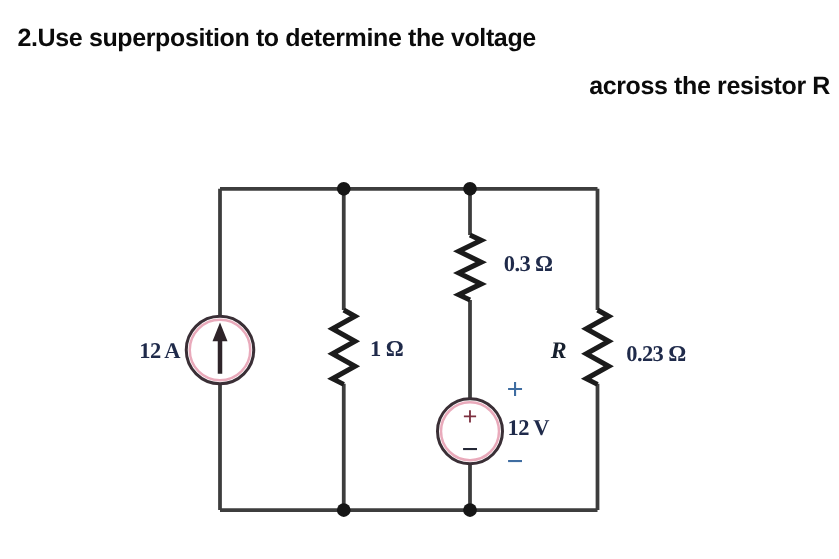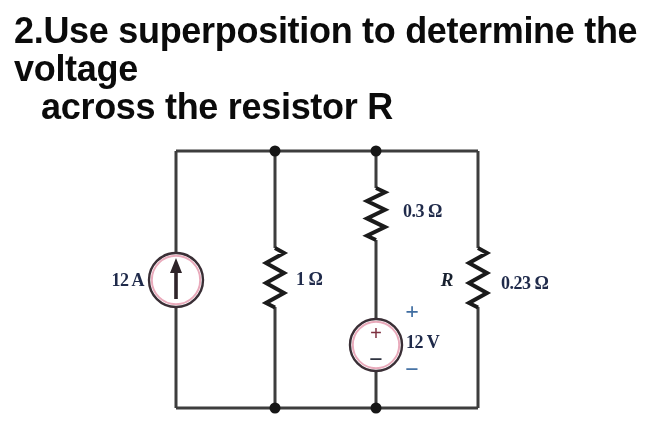--- a/index.html
+++ b/index.html
@@ -9,26 +9,27 @@
     font-family: "Liberation Sans", sans-serif;
     overflow: hidden;
     position: relative;
   }
   .title-block {
     position: absolute;
     left: 14px; top: 12px;
     width: 650px;
     color: #0b0b0b;
     font-weight: bold;
-    font-size: 36px;
+    font-size: 20px;
     line-height: 38px;
     letter-spacing: -0.3px;
   }
   .title-line2 {
     padding-left: 27px;
+    text-align: right;
   }
   .circuit-wrap {
     position: absolute;
     left: 0; top: 0;
     width: 671px; height: 447px;
   }
   svg text {
     font-family: "Liberation Serif", serif;
     font-weight: bold;
     fill: #1f2a4a;

